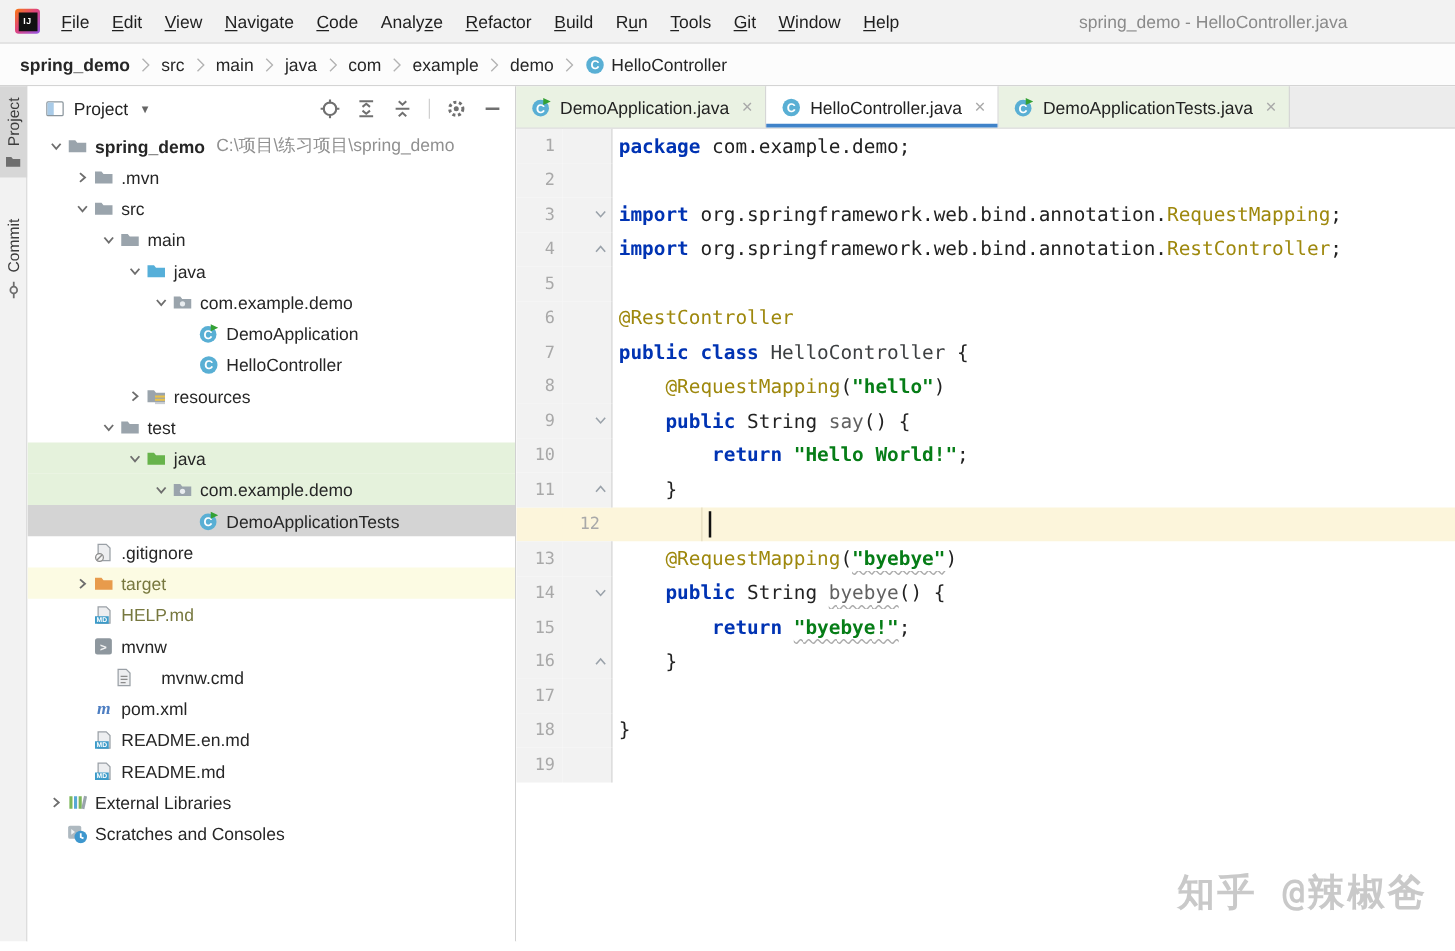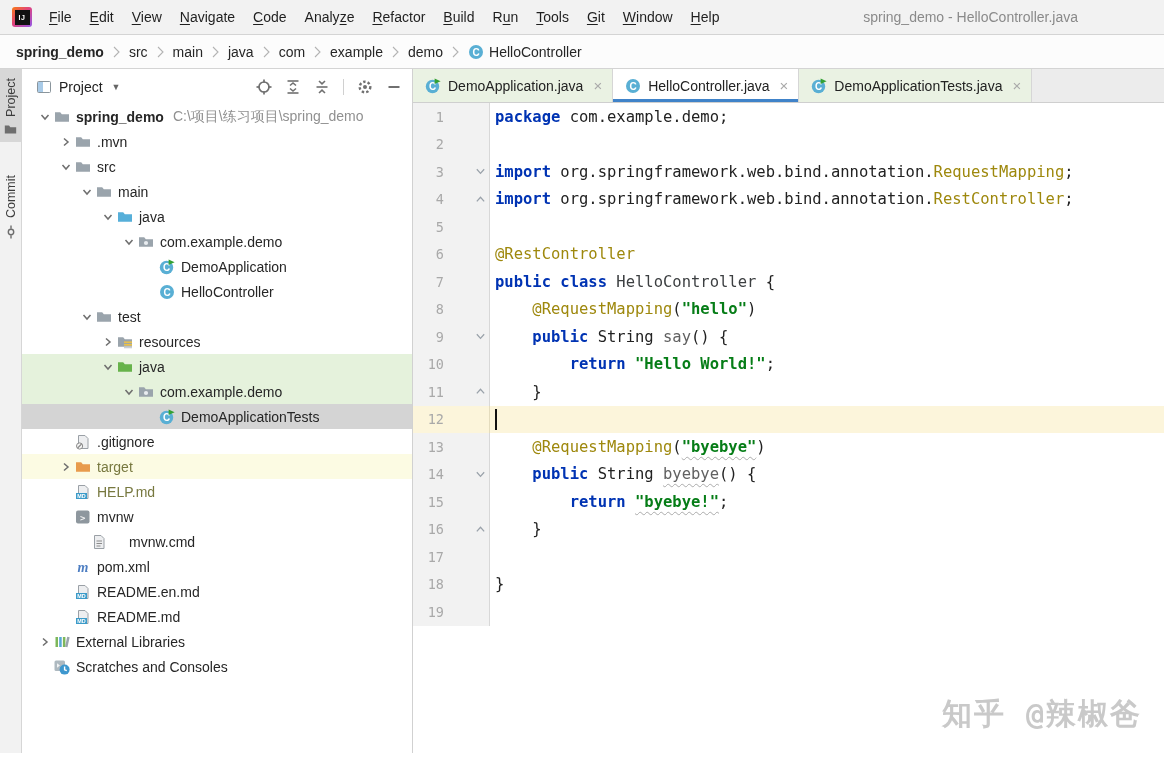--- a/index.html
+++ b/index.html
@@ -61,21 +61,21 @@
   .tab.active::after { content:""; position:absolute; left:0; right:0; bottom:0; height:3px; background:#4083C9; }
   .tab-label { font-size:14px; color:#222; }
   .tab-close { color:#A9A9A9; font-size:15px; margin-left:3px; line-height:1; }
 
   .code-area { flex:1; position:relative; font-family:"DejaVu Sans Mono", monospace; overflow:hidden; background:#fff; }
   .code-row { display:flex; align-items:center; height:27.5px; font-size:15.5px; }
   .code-row .lnum { width:37px; flex:0 0 auto; text-align:right; padding-right:6px; color:#A9A9A9; font-size:13.5px; background:#F2F2F2; height:100%; display:flex; align-items:center; justify-content:flex-end; }
   .code-row .fold { width:40px; flex:0 0 auto; background:#F2F2F2; border-right:1px solid #D8D8D8; height:100%; display:flex; align-items:center; justify-content:flex-end; padding-right:3px; }
   .code-row .body { padding-left:5px; white-space:pre; display:flex; align-items:center; height:100%; flex:1; }
   .code-row.hl { background:#FCF5DB; }
-  .code-row.hl .lnum, .code-row.hl .fold { background:transparent; border-right-color:#E4DCBE; }
+  .code-row.hl .lnum, .code-row.hl .fold { background:transparent; border-right-color:#E4DCBE;margin-left:36px; }
   .caret { display:inline-block; width:1.7px; height:21px; background:#111; margin-right:-1px; }
   .tk-kw  { color:#0033B3; font-weight:bold; }
   .tk-ann { color:#9E880D; }
   .tk-str { color:#067D17; font-weight:bold; }
   .tk-pl  { color:#222; }
   .tk-id  { color:#3c3f41; }
   .tk-mth { color:#616161; }
   .wavy { text-decoration-line:underline; text-decoration-style:wavy; text-decoration-color:#ABABAB; text-decoration-thickness:1px; text-underline-offset:4px; }
 
   .watermark { position:absolute; right:22px; bottom:18px; font-size:30px; font-weight:bold; color:#C9C9C9; letter-spacing:2px; pointer-events:none; }
@@ -345,48 +345,48 @@
           <div class="tree-row" style="padding-left: 119px;">
             <span class="chev"></span>
             <span class="ic">
               <svg width="16" height="16" viewBox="0 0 16 16">
                 <circle cx="8" cy="8" r="7" fill="#59AFD4"></circle>
                 <text x="8" y="11.6" font-size="10" font-weight="bold" fill="#fff" text-anchor="middle" font-family="Liberation Sans, sans-serif">C</text>
               </svg>
             </span>
             <span class="tree-label">HelloController</span>
           </div>
-          <div class="tree-row" style="padding-left: 56px;">
-            <span class="chev">
-              <svg width="12" height="12" viewBox="0 0 12 12">
-                <polyline points="2.5,4 6,8 9.5,4" fill="none" stroke="#6E6E6E" stroke-width="1.5"></polyline>
-              </svg>
-            </span>
-            <span class="ic">
-              <svg width="16" height="16" viewBox="0 0 16 16">
-                <path d="M1 3.2 h5.2 l1.6 2 H15 v7.6 H1 z" fill="#9AA4AC"></path>
-              </svg>
-            </span>
-            <span class="tree-label">test</span>
-          </div>
           <div class="tree-row" style="padding-left: 77px;">
             <span class="chev">
               <svg width="12" height="12" viewBox="0 0 12 12">
                 <polyline points="4,2.5 8,6 4,9.5" fill="none" stroke="#6E6E6E" stroke-width="1.5"></polyline>
               </svg>
             </span>
             <span class="ic">
               <svg width="16" height="16" viewBox="0 0 16 16">
                 <path d="M1 3.2 h5.2 l1.6 2 H15 v7.6 H1 z" fill="#9AA4AC"></path>
                 <rect x="7" y="7.4" width="8" height="1.7" fill="#E8C14E"></rect>
                 <rect x="7" y="10" width="8" height="1.7" fill="#E8C14E"></rect>
                 <rect x="7" y="12.6" width="8" height="1.7" fill="#C9CDD1"></rect>
               </svg>
             </span>
             <span class="tree-label">resources</span>
+          </div>
+          <div class="tree-row" style="padding-left: 56px;">
+            <span class="chev">
+              <svg width="12" height="12" viewBox="0 0 12 12">
+                <polyline points="2.5,4 6,8 9.5,4" fill="none" stroke="#6E6E6E" stroke-width="1.5"></polyline>
+              </svg>
+            </span>
+            <span class="ic">
+              <svg width="16" height="16" viewBox="0 0 16 16">
+                <path d="M1 3.2 h5.2 l1.6 2 H15 v7.6 H1 z" fill="#9AA4AC"></path>
+              </svg>
+            </span>
+            <span class="tree-label">test</span>
           </div>
           <div class="tree-row bg-green" style="padding-left: 77px;">
             <span class="chev">
               <svg width="12" height="12" viewBox="0 0 12 12">
                 <polyline points="2.5,4 6,8 9.5,4" fill="none" stroke="#6E6E6E" stroke-width="1.5"></polyline>
               </svg>
             </span>
             <span class="ic">
               <svg width="16" height="16" viewBox="0 0 16 16">
                 <path d="M1 3.2 h5.2 l1.6 2 H15 v7.6 H1 z" fill="#67B34B"></path>

